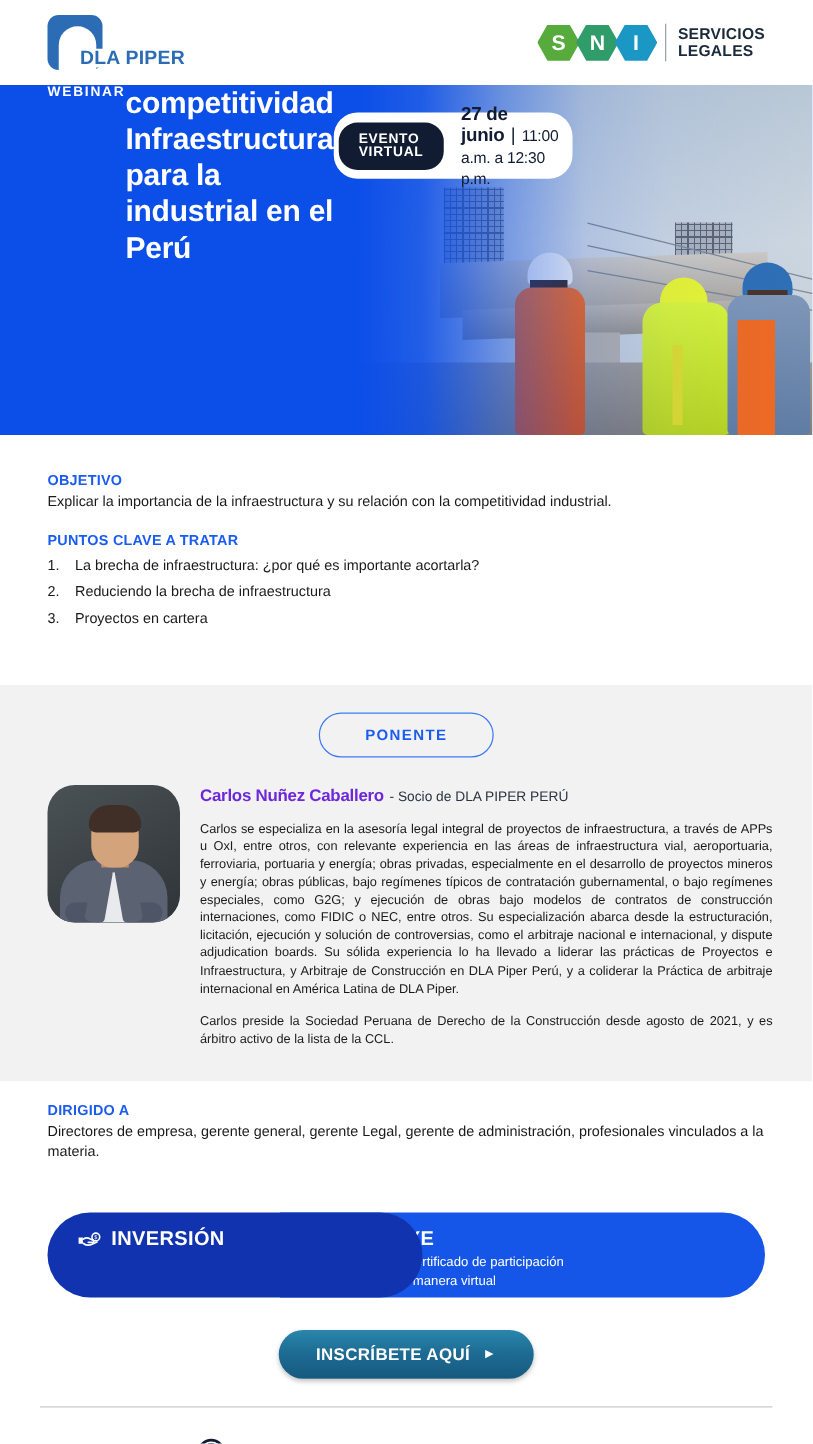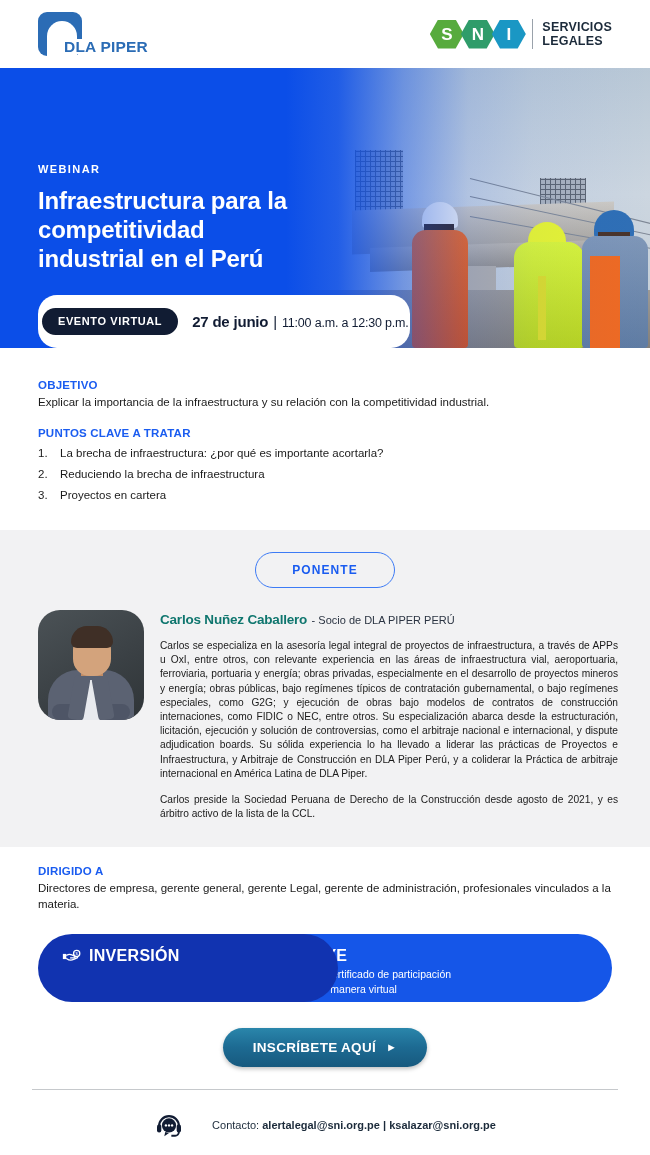--- a/index.html
+++ b/index.html
@@ -94,39 +94,39 @@
   .hero-overlay {
     position: absolute; inset: 0;
     background: linear-gradient(90deg,
       #0b4ee8 0%, #0b4ee8 44%,
       rgba(11,78,232,.88) 52%,
       rgba(11,78,232,.45) 62%,
       rgba(11,78,232,.14) 72%,
       rgba(11,78,232,.05) 82%,
       rgba(11,78,232,0) 100%);
   }
-  .hero-content { position: absolute; left: 38px; top: 0; height: 100%; width: 420px; display: flex; flex-direction: column; justify-content: flex-end; }
+  .hero-content { position: absolute; left: 38px; top: 0; height: 100%; width: 420px; display: flex; flex-direction: row; justify-content: flex-start; }
   .hero-kicker { font-size: 11px; font-weight: bold; color: #ffffff; letter-spacing: 1.4px; margin-bottom: 11px; }
   .hero-title { font-size: 24px; font-weight: bold; line-height: 29px; color: #ffffff; letter-spacing: -.2px; }
   .date-pill {
     margin-top: 22px; height: 53px; width: 372px;
     background: #ffffff; border-radius: 19px;
     display: flex; align-items: center; padding-left: 4px;
   }
   .evt-chip {
     background: #111c33; color: #fff; border-radius: 15px;
     font-size: 11px; font-weight: bold; letter-spacing: .6px;
     padding: 8px 16px; line-height: 1;
   }
   .date-text { margin-left: 14px; font-size: 15px; font-weight: bold; color: #111c33; letter-spacing: -.2px; }
   .date-sep { color: #111c33; font-weight: normal; margin: 0 5px; }
   .time-text { font-size: 12.5px; font-weight: normal; color: #111c33; }
 
   
-  .section { padding: 0 38px; }
+  .section { padding: 18px 38px; }
   .objetivo { padding-top: 31px; }
   .sec-head { font-size: 11.5px; font-weight: bold; color: #1a5cf0; letter-spacing: .2px; margin-bottom: 3px; }
   .body-text { font-size: 11.5px; color: #1a1a1a; line-height: 16px; }
   .puntos { margin-top: 17px; }
   .puntos ol { list-style: none; margin-top: 4px; }
   .puntos li { font-size: 11.5px; color: #1a1a1a; line-height: 21px; display: flex; }
   .li-num { width: 22px; flex: none; }
 
   
   .ponente-band { margin-top: 24px; background: #f2f2f3; padding: 22px 0 26px 0; }
@@ -145,21 +145,21 @@
   .p-suit { position: absolute; bottom: 0; left: 10px; width: 86px; height: 50px; background: #5b6272; border-radius: 30px 30px 0 0; }
   .p-shirt { position: absolute; bottom: 0; left: 41px; width: 24px; height: 40px; background: #e8eaee; border-radius: 10px 10px 0 0; }
   .p-lapelL { position: absolute; bottom: 0; left: 33px; width: 16px; height: 44px; background: #5b6272; transform: rotate(10deg); border-radius: 4px; }
   .p-lapelR { position: absolute; bottom: 0; left: 57px; width: 16px; height: 44px; background: #5b6272; transform: rotate(-10deg); border-radius: 4px; }
   .p-neck { position: absolute; bottom: 44px; left: 43px; width: 22px; height: 16px; background: #c08c66; }
   .p-head { position: absolute; top: 20px; left: 35px; width: 38px; height: 46px; border-radius: 19px 19px 17px 17px; background: #d3a37c; }
   .p-hair { position: absolute; top: 16px; left: 33px; width: 42px; height: 22px; border-radius: 21px 21px 8px 8px; background: #3f2f26; }
   .p-arms { position: absolute; bottom: 0; left: 14px; width: 78px; height: 16px; background: #4e5566; border-radius: 8px; }
 
   .spk-text { flex: 1; padding-left: 16px; }
-  .spk-name { font-size: 13.5px; font-weight: bold; color: #0f766e; letter-spacing: -.2px; }
+  .spk-name { font-size: 13.5px; font-weight: bold; color: #6d28d9; letter-spacing: -.2px; }
   .spk-role { font-size: 11px; font-weight: normal; color: #2b3442; }
   .spk-bio { font-size: 10.2px; color: #1a1a1a; line-height: 14.2px; text-align: justify; margin-top: 11px; }
   .spk-bio.second { margin-top: 12px; }
 
   
   .dirigido { padding-top: 18px; }
 
   
   .panels { position: relative; margin: 22px 38px 0 38px; height: 68px; }
   .panel-right {
@@ -256,22 +256,22 @@
           <div class="neck"></div>
           <div class="body"></div>
           <div class="vest"></div>
       </div>
     </div>
     <div class="hero-overlay"></div>
 
     <div class="hero-content">
       <div class="hero-kicker">WEBINAR</div>
       <div class="hero-title">
+        <div>competitividad</div>
         <div>Infraestructura para la</div>
-        <div>competitividad</div>
         <div>industrial en el Perú</div>
       </div>
       <div class="date-pill">
         <div class="evt-chip">EVENTO VIRTUAL</div>
         <div class="date-text">
           <span>27 de junio</span><span class="date-sep">|</span><span class="time-text">11:00 a.m. a 12:30 p.m.</span>
         </div>
       </div>
     </div>
   </div>

